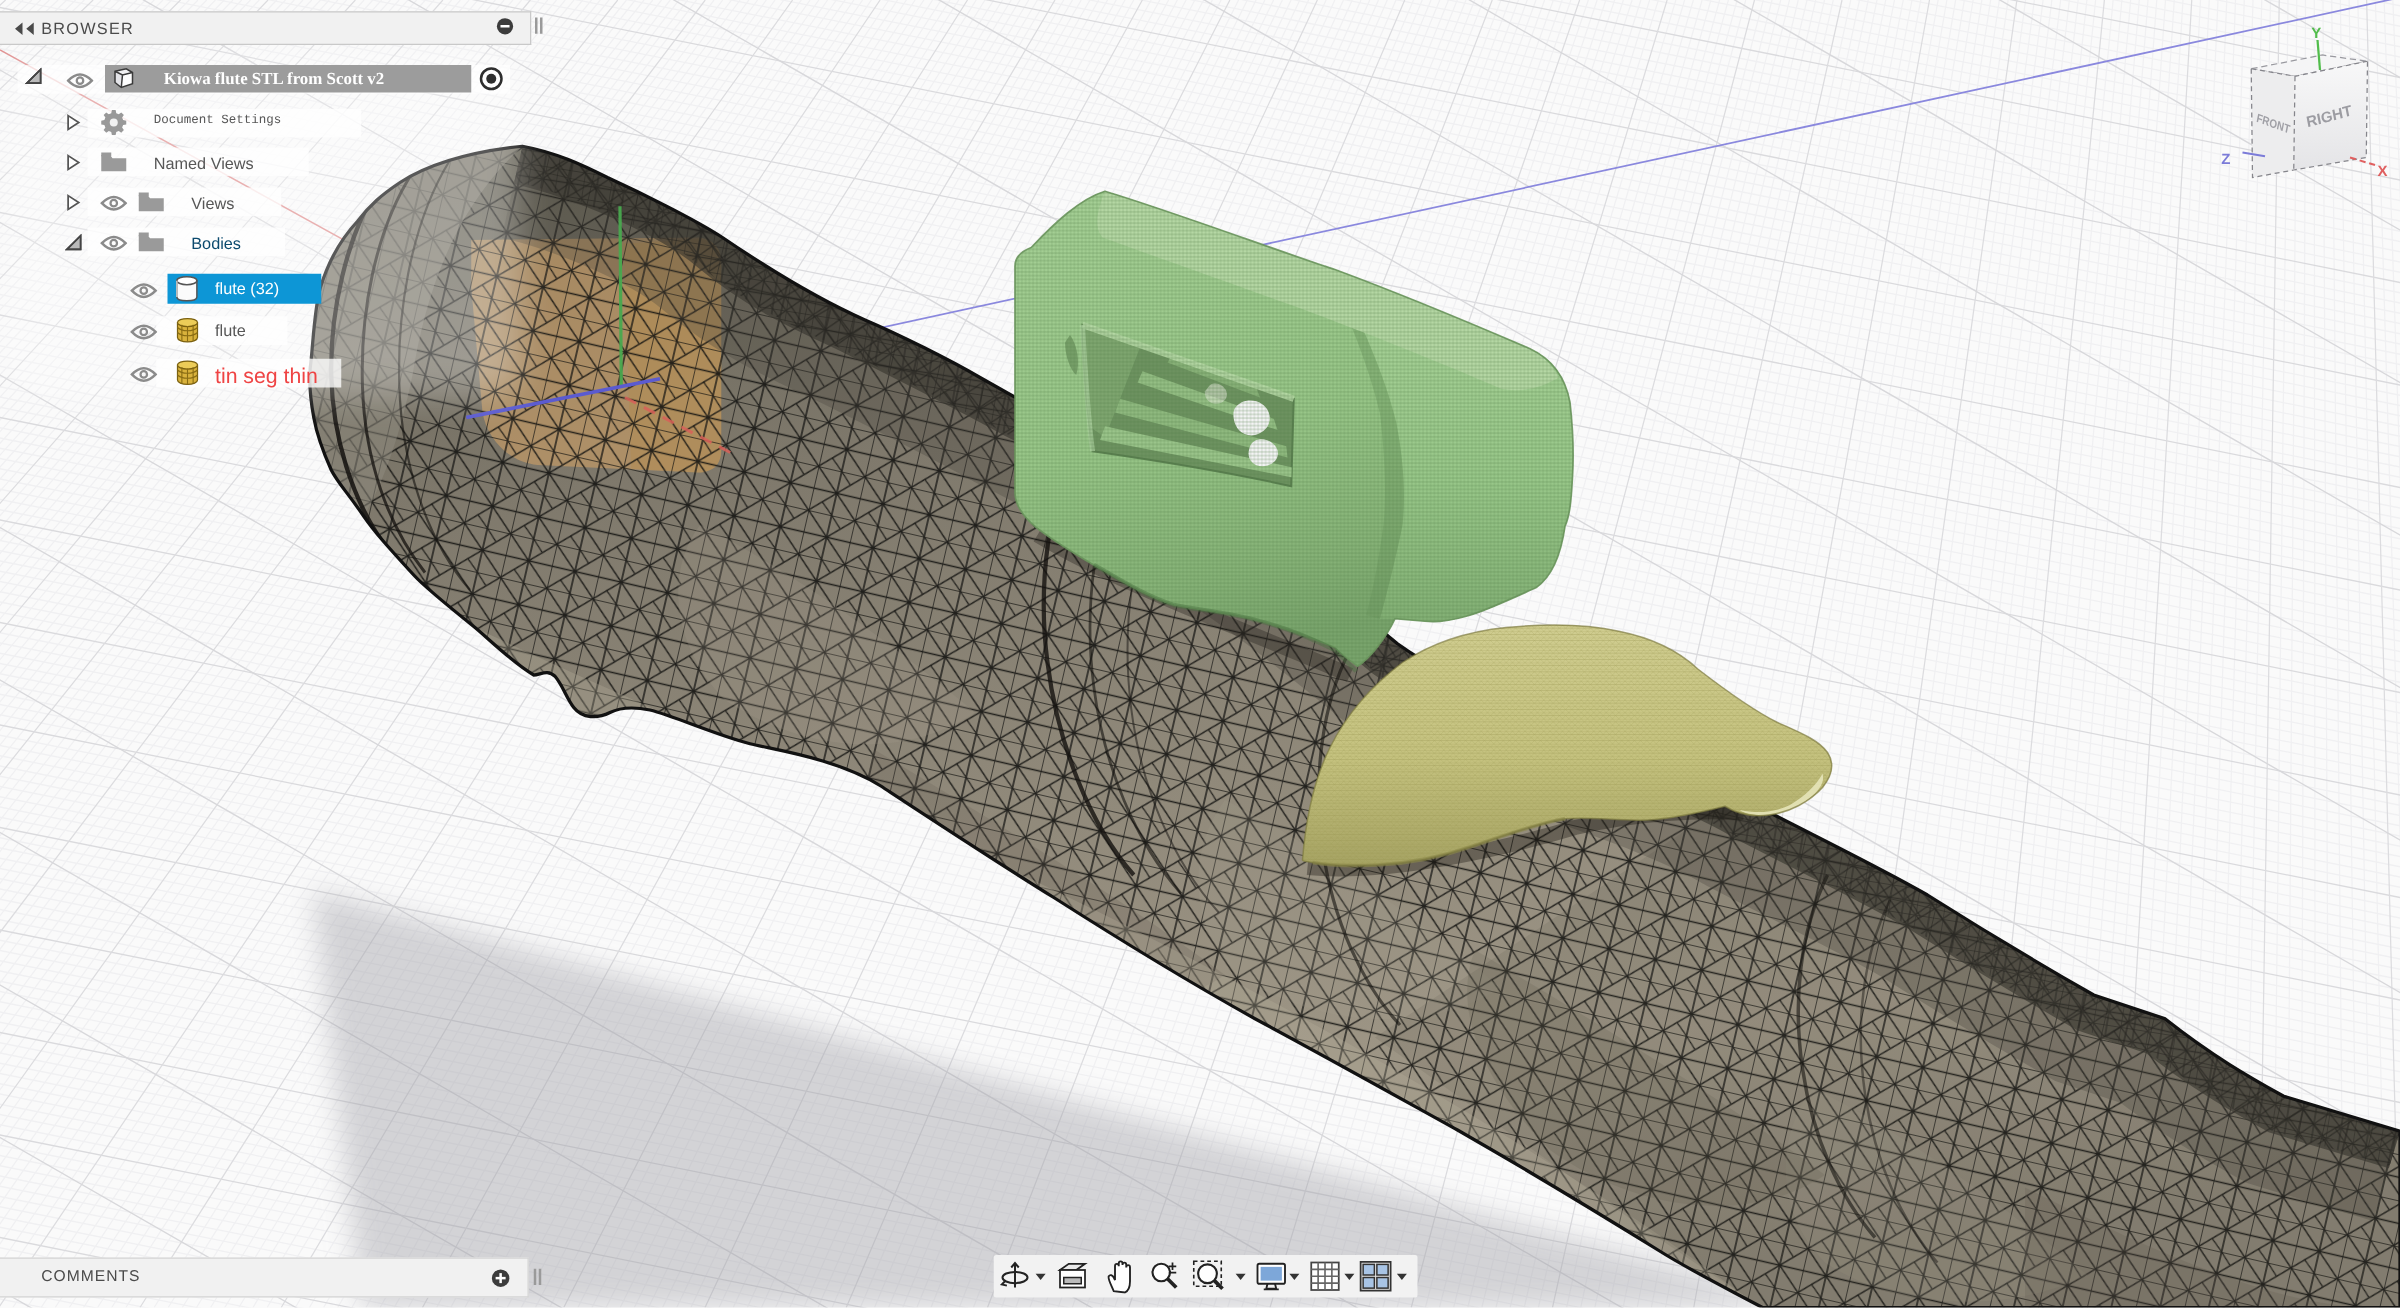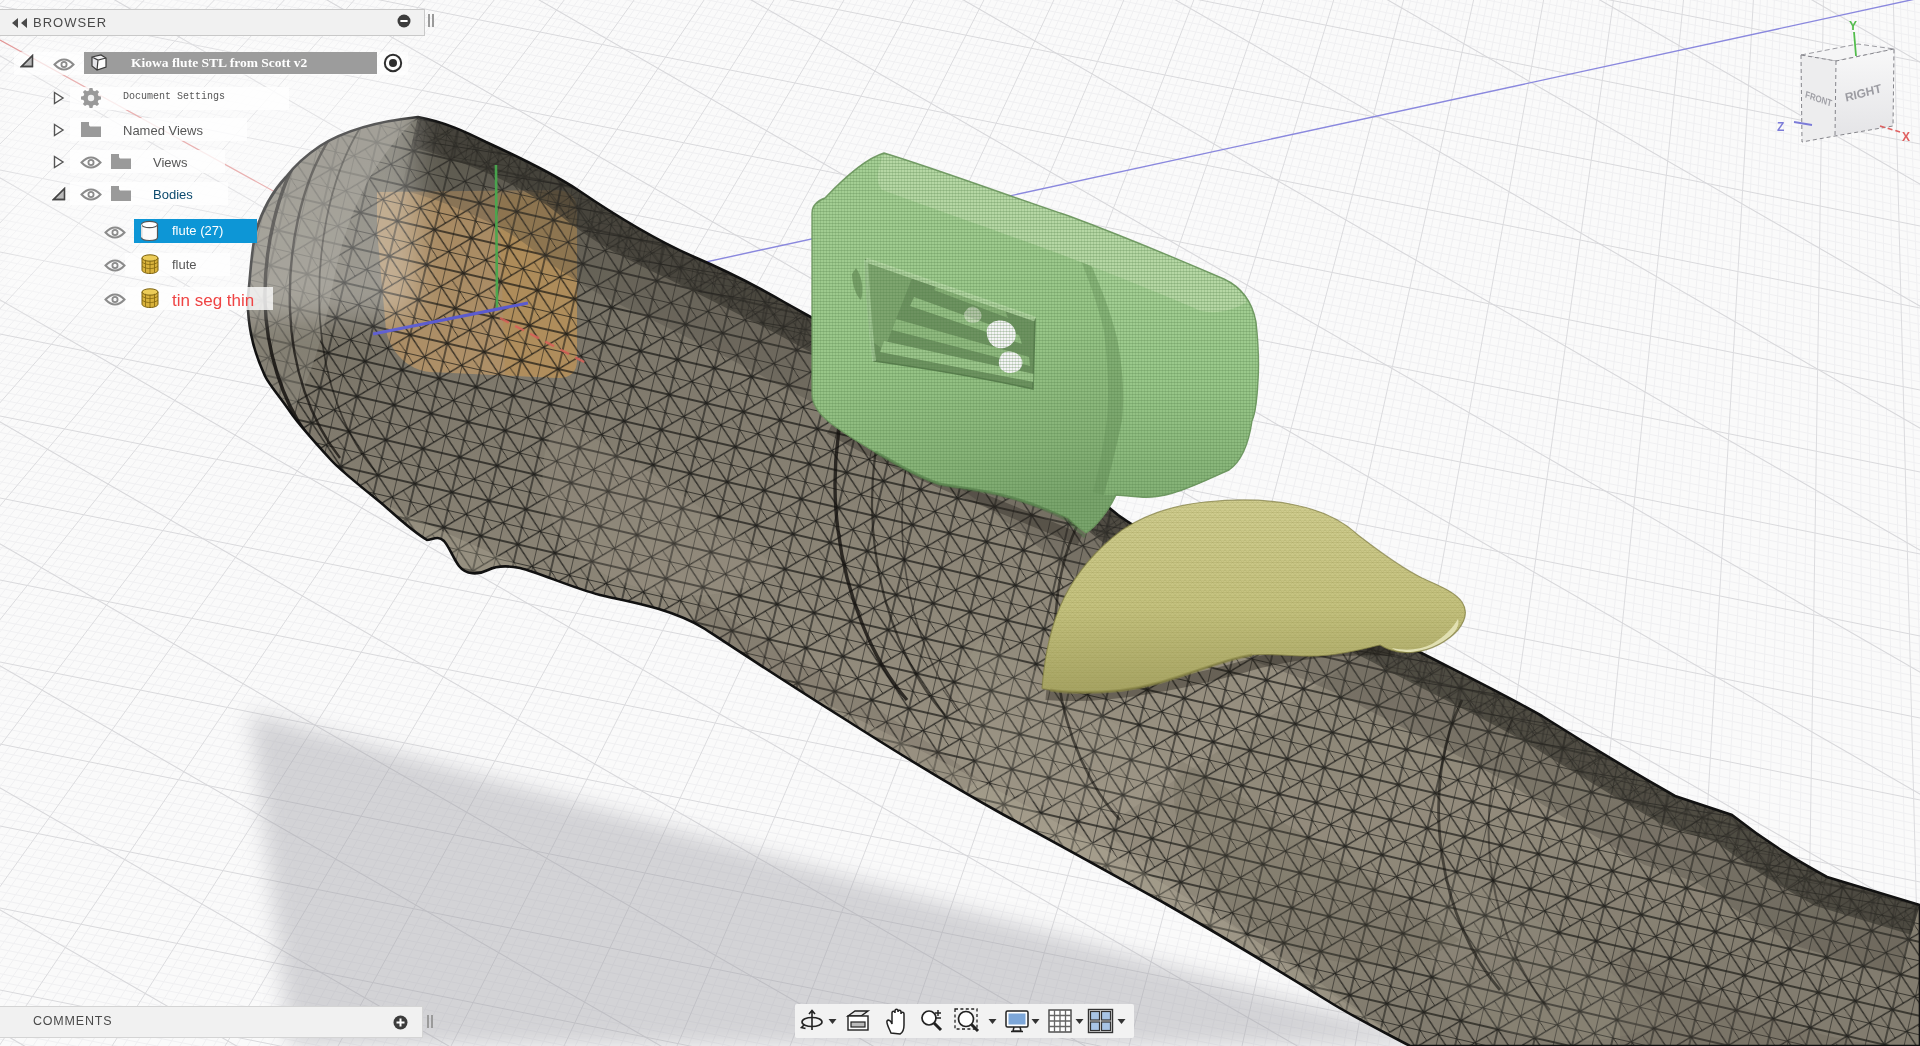--- a/index.html
+++ b/index.html
@@ -239,21 +239,21 @@
 <div style="position:absolute;left:134px;top:219px;width:123px;height:24px;background:#0d96d6"></div>
 <svg style="position:absolute;left:104px;top:226px" width="22" height="13" viewBox="0 0 22 13">
 <path d="M1.5 6.5 Q11 -3.5 20.5 6.5 Q11 16.5 1.5 6.5Z" fill="none" stroke="#8b8b8b" stroke-width="2"></path>
 <circle cx="11" cy="6.5" r="2.6" fill="none" stroke="#8b8b8b" stroke-width="1.8"></circle>
 </svg>
 <svg style="position:absolute;left:139px;top:220px" width="21" height="22" viewBox="0 0 21 22">
 <path d="M2.5 4.5 L2.5 17.5 C2.5 19.4 6 20.5 10.5 20.5 C15 20.5 18.5 19.4 18.5 17.5 L18.5 4.5Z" fill="#fbfbfb" stroke="#555" stroke-width="1.2"></path>
 <ellipse cx="10.5" cy="4.5" rx="8" ry="3.2" fill="#ffffff" stroke="#555" stroke-width="1.2"></ellipse>
 <path d="M2.5 4.5 L2.5 17.5" stroke="#ddd" stroke-width="1"></path>
   </svg>
-<div style="font-family:'Liberation Sans',sans-serif;font-size:13px;color:#575757;position:absolute;white-space:nowrap;left:172px;top:223px;color:#ffffff">flute (27)</div>
+<div style="font-family:'Liberation Sans',sans-serif;font-size:13px;color:#575757;position:absolute;white-space:nowrap;left:172px;top:223px;color:#ffffff">flute (32)</div>
 <div style="position:absolute;left:125px;top:253px;width:105px;height:23px;background:rgba(255,255,255,0.78)"></div>
 <svg style="position:absolute;left:104px;top:259px" width="22" height="13" viewBox="0 0 22 13">
 <path d="M1.5 6.5 Q11 -3.5 20.5 6.5 Q11 16.5 1.5 6.5Z" fill="none" stroke="#8b8b8b" stroke-width="2"></path>
 <circle cx="11" cy="6.5" r="2.6" fill="none" stroke="#8b8b8b" stroke-width="1.8"></circle>
 </svg>
 <svg style="position:absolute;left:139px;top:253px" width="22" height="22" viewBox="0 0 22 22">
 <path d="M3 5 L3 17 C3 19 6.5 20.5 11 20.5 C15.5 20.5 19 19 19 17 L19 5Z" fill="#d9b23c" stroke="#7a6010" stroke-width="1"></path>
 <ellipse cx="11" cy="5" rx="8" ry="3.2" fill="#eccc58" stroke="#7a6010" stroke-width="1"></ellipse>
 <path d="M3 9 C5 11 9 11.6 11 11.6 C13 11.6 17 11 19 9 M3 13 C5 15 9 15.6 11 15.6 C13 15.6 17 15 19 13" stroke="#8a6d14" stroke-width="0.9" fill="none"></path>
 <path d="M6.5 6.8 L6.5 19.6 M11 7.8 L11 20.4 M15.5 6.8 L15.5 19.6" stroke="#8a6d14" stroke-width="0.9"></path>

